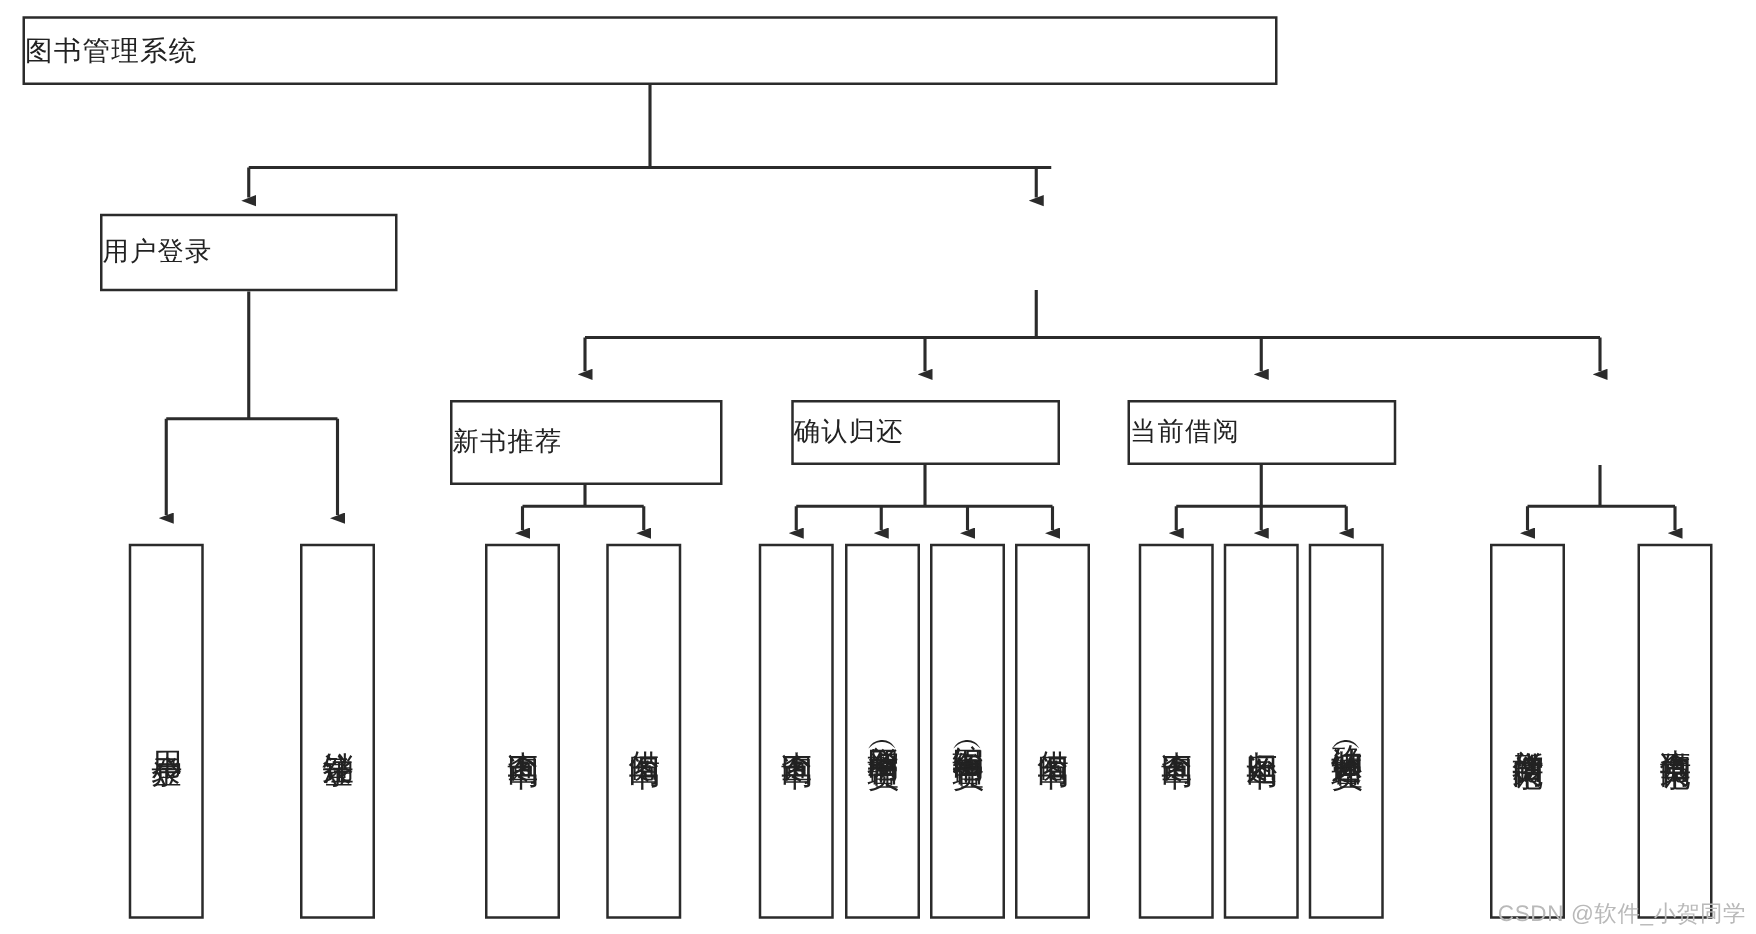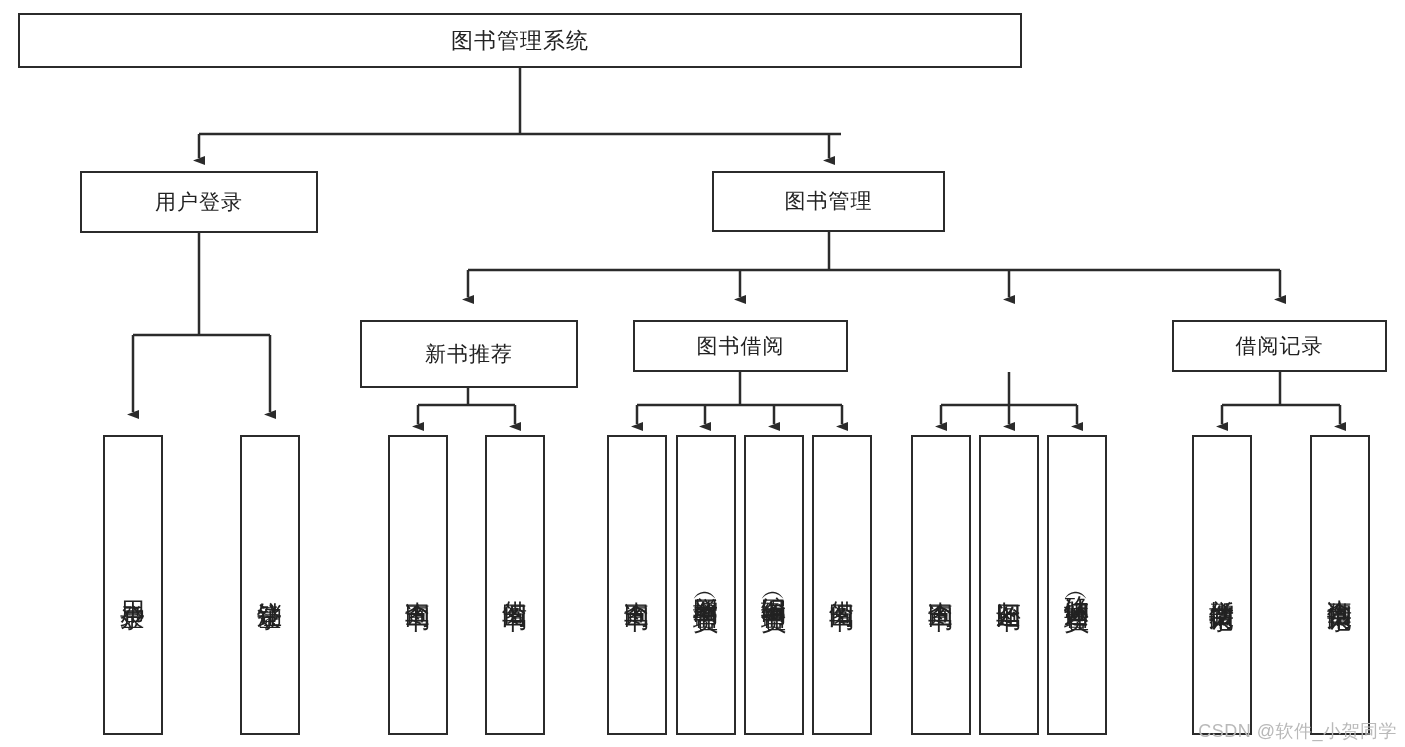--- a/index.html
+++ b/index.html
@@ -26,21 +26,20 @@
     height: 747px;
     pointer-events: none;
   }
   .node {
     position: absolute;
     box-sizing: border-box;
     background: #ffffff;
     border: 2.5px solid #2b2b2b;
     display: flex;
     align-items: center;
-    justify-content: center;
   }
   .node .lbl {
     font-size: 21px;
     line-height: 1.15;
     color: #222222;
     letter-spacing: 1px;
     white-space: nowrap;
   }
   .node.root .lbl { font-size: 22px; }
   .node.level2 .lbl { font-size: 21px; }
@@ -124,36 +123,33 @@
   </svg>
 
   <div class="node root" style="left:18px; top:13px; width:1004px; height:55px;">
     <span class="lbl">图书管理系统</span>
   </div>
 
   <div class="node level2" style="left:80px; top:171px; width:238px; height:62px;">
     <span class="lbl">用户登录</span>
   </div>
 
-  <div class="node level2" style="left:712px; top:171px; width:233px; height:61px;">
-    <span class="lbl">图书管理</span>
-  </div>
 
   <div class="node level2" style="left:360px; top:320px; width:218px; height:68px;">
     <span class="lbl">新书推荐</span>
   </div>
 
   <div class="node level2" style="left:633px; top:320px; width:215px; height:52px;">
-    <span class="lbl">图书借阅</span>
+    <span class="lbl">确认归还</span>
   </div>
 
+  <div class="node level2" style="left:902px; top:320px; width:215px; height:52px;">
+    <span class="lbl">当前借阅</span>
+  </div>
 
-  <div class="node level2" style="left:1172px; top:320px; width:215px; height:52px;">
-    <span class="lbl">借阅记录</span>
-  </div>
 
   <div class="node leaf" style="left:103px; top:435px; width:60px; height:300px;">
     <span class="lbl">用户登录</span>
   </div>
   <div class="node leaf" style="left:240px; top:435px; width:60px; height:300px;">
     <span class="lbl">注销登录</span>
   </div>
 
   <div class="node leaf" style="left:388px; top:435px; width:60px; height:300px;">
     <span class="lbl">查询图书</span>

